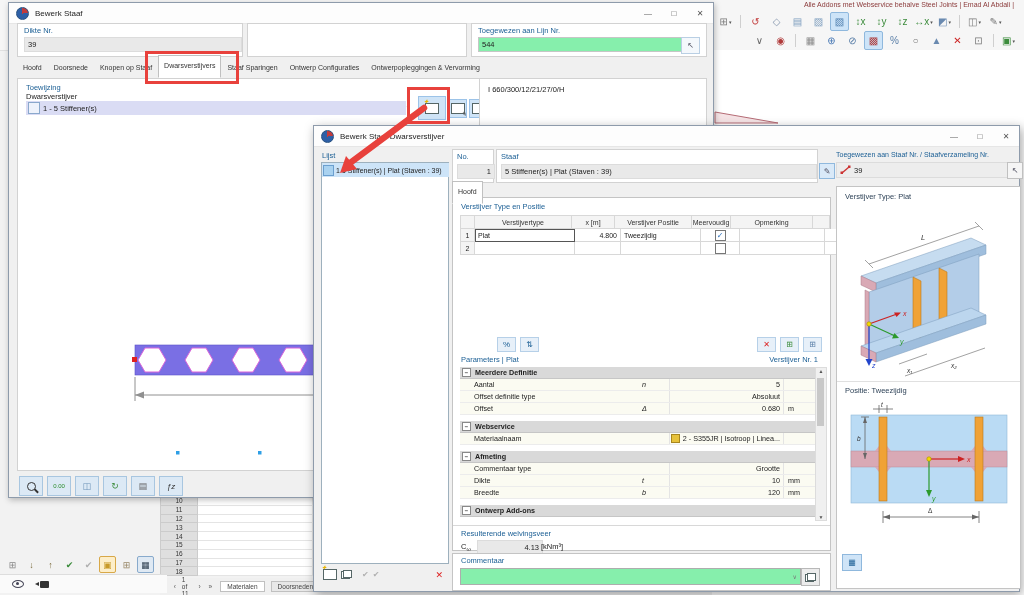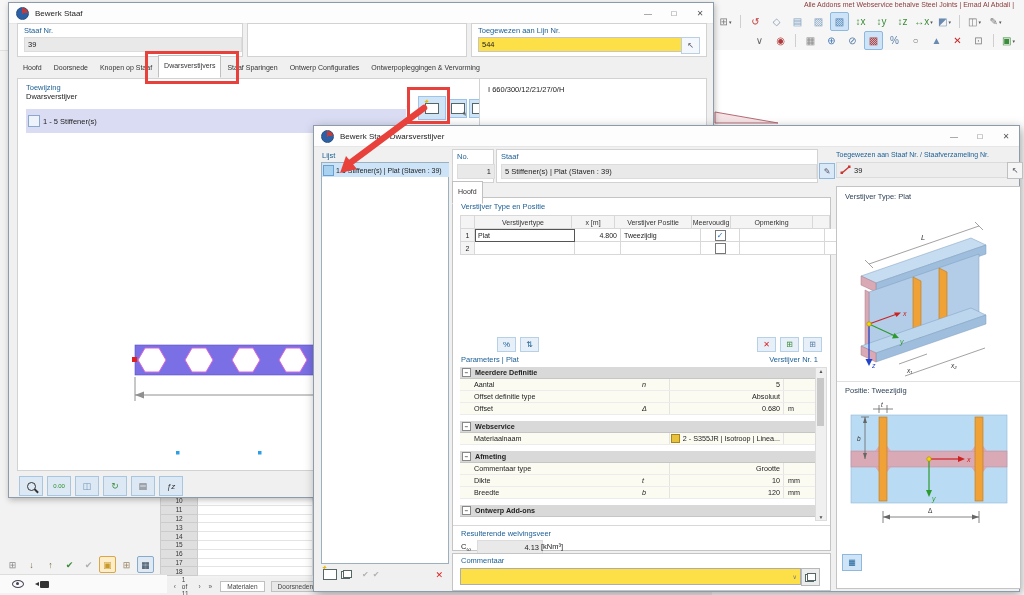--- a/index.html
+++ b/index.html
@@ -49,21 +49,21 @@
   .titlebar{position:absolute;left:0;top:0;right:0;height:20px;background:#fdfdfd;display:flex;align-items:center;
             border-bottom:1px solid #e6e6e6}
   .appicon{width:11px;height:11px;border-radius:50%;margin:0 6px 0 7px;
            background:conic-gradient(#c23b3b 0 22%,#2d5fa6 22% 100%);border:1px solid #27507f}
   .tbt{font-size:8px;color:#222}
   .wctrls{margin-left:auto;display:flex}
   .wc{width:26px;height:19px;display:flex;align-items:center;justify-content:center;font-size:8px;color:#555}
   .whitebox{position:absolute;background:#fff;border:1px solid #d2d2d2}
   .bluelab{color:#1a5e94}
   .ginput{background:#e9e9e9;border:1px solid #dcdcdc;display:flex;align-items:center;padding:0 3px;overflow:hidden;white-space:nowrap}
-  .winput{background:#fde047;border:1px solid #c6c6c6;display:flex;align-items:center;padding:0 3px}
+  .winput{background:#86efac;border:1px solid #c6c6c6;display:flex;align-items:center;padding:0 3px}
   .pickbtn{display:flex;align-items:center;justify-content:center;background:#f4f8fc;border:1px solid #b9cfe4;font-size:8px;color:#556}
   
   #d1tabs{position:absolute;left:8px;top:53px;height:22px;display:flex;align-items:flex-end}
   .dtab{padding:0 5px;height:19px;line-height:19px;font-size:7px;color:#333;border:1px solid transparent;white-space:nowrap}
   .dtab.active{background:#fff;border-color:#c0c0c0;border-bottom:1px solid #fff;height:21px;line-height:20px;z-index:2}
   
   .listrow{position:absolute;background:#dadcf4;display:flex;align-items:center;gap:3px;padding:0 2px}
   .swatch{width:10px;height:10px;border:1px solid #8aa8cc;background:#eef2fb}
   .rowbtn{position:absolute;background:#cfe4f7;border:1px solid #9cc3e8;display:flex;align-items:center;justify-content:center}
   .win-ic{position:relative;width:12px;height:9px;border:1px solid #566;background:#fff}
@@ -221,21 +221,21 @@
     <span class="appicon"></span>
     <span class="tbt">Bewerk Staaf</span>
     <span class="wctrls">
       <span class="wc">—</span>
       <span class="wc">□</span>
       <span class="wc">✕</span>
     </span>
   </div>
 
   <div class="whitebox" style="left:8px;top:20px;width:224px;height:32px">
-    <div class="bluelab" style="position:absolute;left:6px;top:2px">Staaf Nr.</div>
+    <div class="bluelab" style="position:absolute;left:6px;top:2px">Dikte Nr.</div>
     <div class="ginput" style="position:absolute;left:6px;top:13px;width:210px;height:13px">39</div>
   </div>
   <div class="whitebox" style="left:238px;top:20px;width:218px;height:32px"></div>
   <div class="whitebox" style="left:462px;top:20px;width:234px;height:32px">
     <div class="bluelab" style="position:absolute;left:6px;top:2px">Toegewezen aan Lijn Nr.</div>
     <div class="winput" style="position:absolute;left:6px;top:13px;width:198px;height:13px">544</div>
     <div class="pickbtn" style="position:absolute;left:209px;top:13px;width:17px;height:15px">↖</div>
   </div>
 
   <div id="d1tabs">
@@ -244,21 +244,21 @@
       <span class="dtab">Knopen op Staaf</span>
       <span class="dtab active">Dwarsverstijvers</span>
       <span class="dtab">Staaf Sparingen</span>
       <span class="dtab">Ontwerp Configuraties</span>
       <span class="dtab">Ontwerpopleggingen &amp; Vervorming</span>
     </div>
 
   <div class="whitebox" style="left:8px;top:75px;width:462px;height:391px">
     <div class="bluelab" style="position:absolute;left:8px;top:4px">Toewijzing</div>
     <div style="position:absolute;left:8px;top:13px">Dwarsverstijver</div>
-    <div class="listrow" style="left:8px;top:30px;width:376px;height:24px">
+    <div class="listrow" style="left:8px;top:22px;width:376px;height:14px">
       <span class="swatch"></span>
       <span>1 - 5 Stiffener(s)</span>
     </div>
     <span style="position:absolute;left:388px;top:25px;font-size:6px;color:#555">∨</span>
     <div class="rowbtn" style="left:400px;top:17px;width:26px;height:22px">
       <span class="win-ic">
           <i class="star">✦</i>
         </span>
     </div>
     <div class="rowbtn" style="left:430px;top:20px;width:17px;height:17px">

